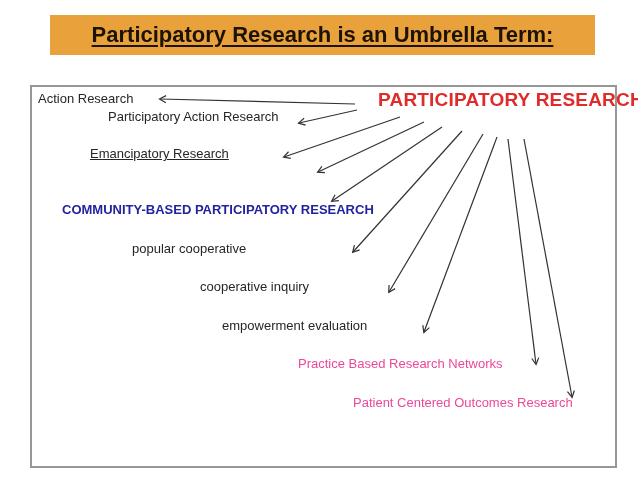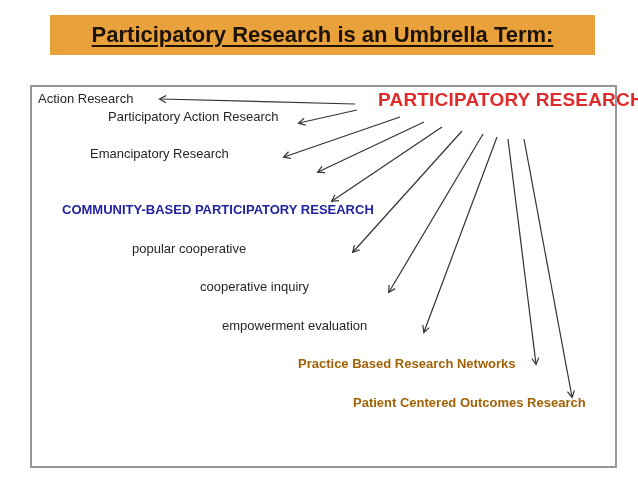--- a/index.html
+++ b/index.html
@@ -34,21 +34,21 @@
   }
   .arrows-layer{
     position:absolute;left:0;top:0;width:638px;height:478px;
     pointer-events:none;
   }
   .arrows-layer line{stroke:var(--arrow);stroke-width:1.2;}
   .lbl{
     position:absolute;white-space:nowrap;
     font-size:13px;color:#262626;line-height:16px;
   }
-  .lbl.bold{font-weight:bold;color:#a16207;padding-left:28px;}
+  .lbl.bold{font-weight:normal;color:#ec4899;padding-left:28px;}
   .lbl.heading{
     font-size:19px;font-weight:bold;color:var(--heading-red);
     letter-spacing:0.2px;
   }
   .lbl.cbpr{font-weight:bold;color:var(--cbpr-blue);}
 </style>
 </head>
 <body>
 
 <div class="title-bar">Participatory Research is an Umbrella Term:</div>
@@ -72,21 +72,21 @@
     <line x1="508" y1="139" x2="536" y2="364" marker-end="url(#ah)"></line>
     <line x1="524" y1="139" x2="572" y2="397" marker-end="url(#ah)"></line>
   </svg>
 
 <div class="lbl heading" style="left:378px;top:92px;">PARTICIPATORY RESEARCH</div>
 
 <div class="lbl" style="left:38px;top:91px;">Action Research</div>
 
 <div class="lbl" style="left:108px;top:109px;">Participatory Action Research</div>
 
-<div class="lbl" style="left:90px;top:146px;">Emancipatory Research</div>
+<div class="lbl" style="left:90px;top:146px;text-decoration:underline;">Emancipatory Research</div>
 
 <div class="lbl cbpr" style="left:62px;top:202px;">COMMUNITY-BASED PARTICIPATORY RESEARCH</div>
 
 <div class="lbl" style="left:132px;top:241px;">popular cooperative</div>
 
 <div class="lbl" style="left:200px;top:279px;">cooperative inquiry</div>
 
 <div class="lbl" style="left:198px;top:318px;margin-left:24px;">empowerment evaluation</div>
 
 <div class="lbl bold" style="left:270px;top:356px;">Practice Based Research Networks</div>

